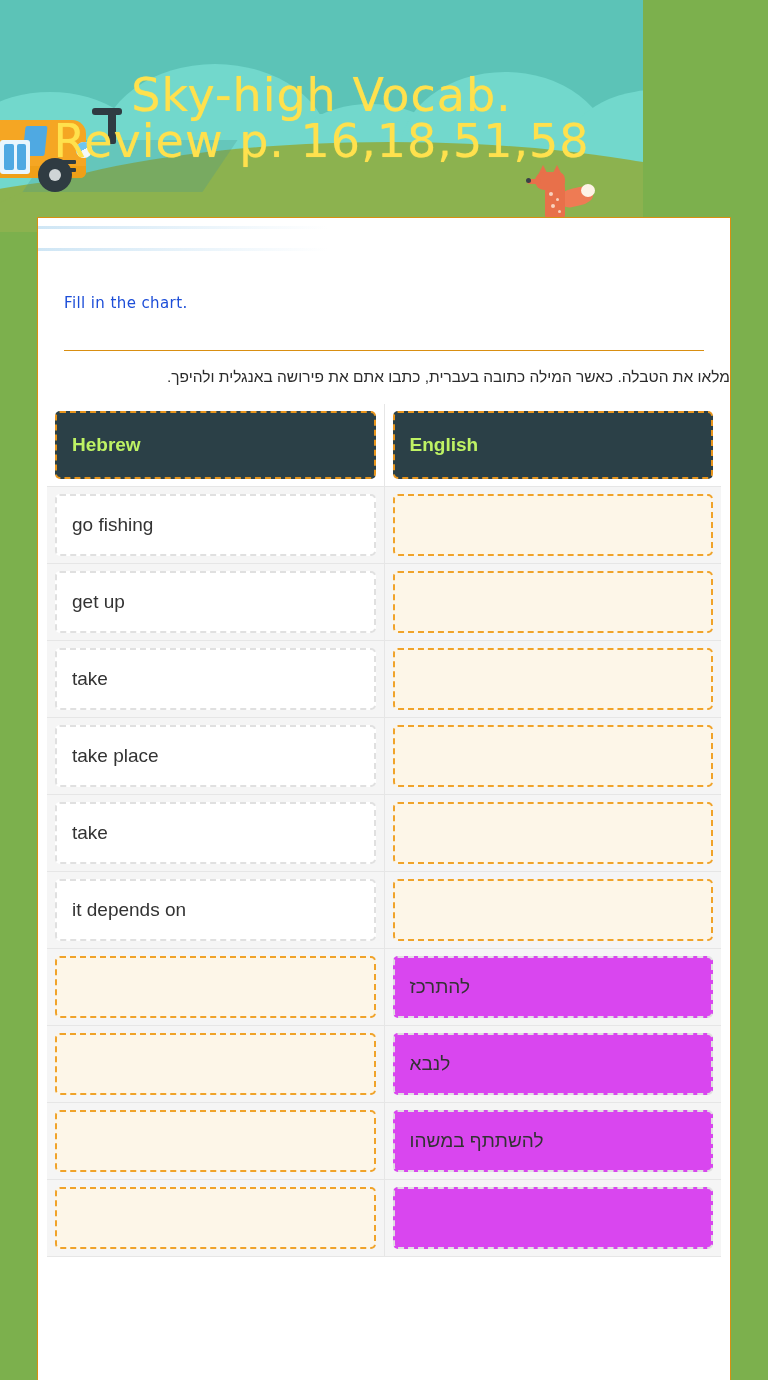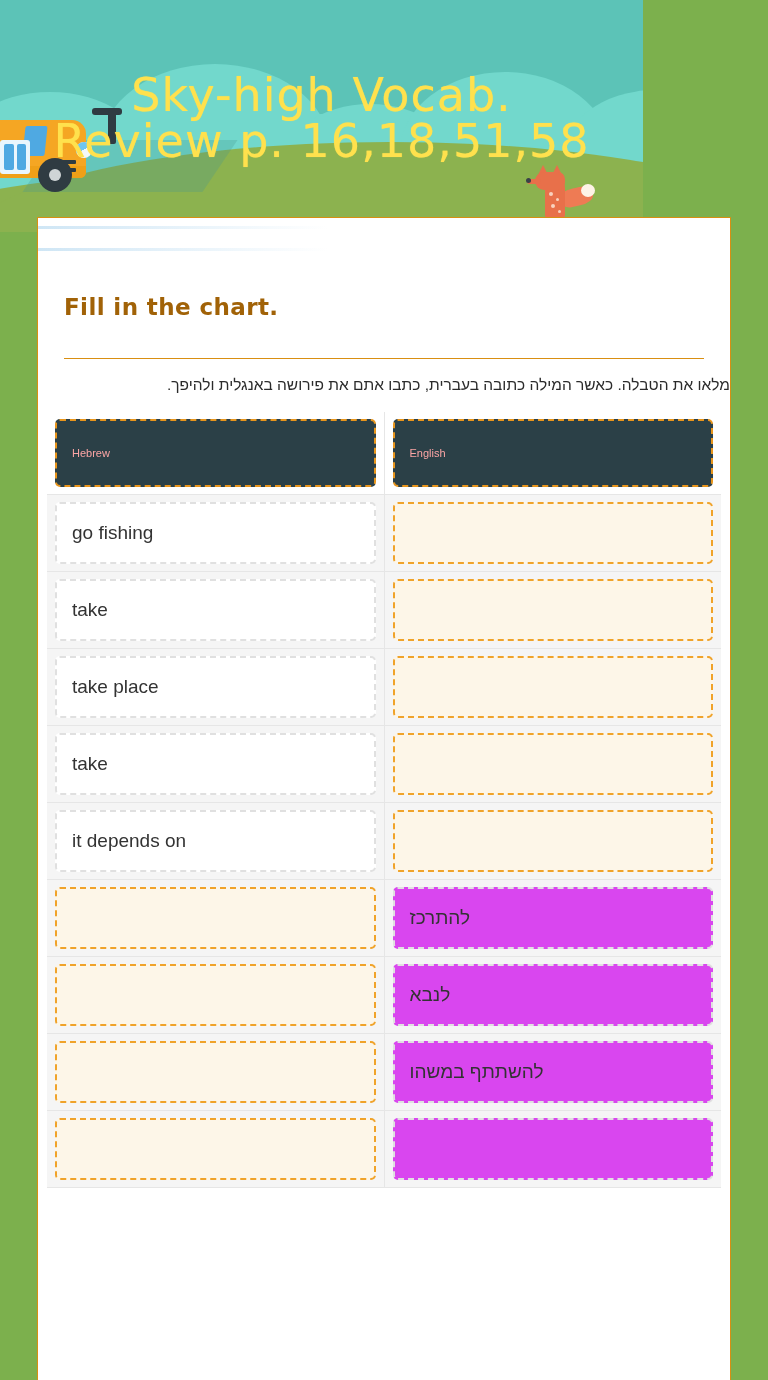--- a/index.html
+++ b/index.html
@@ -270,26 +270,25 @@
     position: absolute;
     left: 0;
     height: 3px;
     width: 290px;
     background: linear-gradient(to right, #cfe6f5, rgba(207,230,245,0));
   }
   .sk-line.a { top: 8px; }
   .sk-line.b { top: 30px; }
 
   .prompt {
-    color: #a16207;
+    color: #1d4ed8;
     font-family: "DejaVu Sans", sans-serif;
-    font-size: 23px;
+    font-size: 15px;
     padding: 28px 26px 0 26px;
     letter-spacing: .4px;
-    font-weight: bold;
   }
 
   .rule {
     margin: 38px 26px 0 26px;
     border-top: 1px solid #d98f12;
   }
 
   .instructions {
     direction: rtl;
     text-align: right;
@@ -326,23 +325,24 @@
     display: flex;
     align-items: center;
     border-radius: 5px;
     padding: 0 15px;
     font-size: 19px;
   }
 
   .cell.head {
     background: #2b4047;
     border: 2px dashed #e8951c;
-    color: #fca5a5;
+    color: #bef264;
     min-height: 68px;
-    font-size: 11px;
+    font-size: 19px;
+    font-weight: bold;
   }
 
   .cell.filled-en {
     background: #ffffff;
     border: 2px dashed #e0e0e0;
     color: #333333;
     justify-content: flex-start;
   }
   .cell.filled-he {
     background: #d946ef;
@@ -439,20 +439,28 @@
         </td>
       </tr>
     <tr class="row-a">
           <td class="col-left">
             <div class="cell filled-en">go fishing</div>
           </td>
           <td class="col-right">
             <div class="cell blank"></div>
           </td>
         </tr>
+        <tr class="row-b">
+          <td class="col-left">
+            <div class="cell filled-en">get up</div>
+          </td>
+          <td class="col-right">
+            <div class="cell blank"></div>
+          </td>
+        </tr>
         <tr class="row-a">
           <td class="col-left">
             <div class="cell filled-en">take</div>
           </td>
           <td class="col-right">
             <div class="cell blank"></div>
           </td>
         </tr>
         <tr class="row-b">
           <td class="col-left">

